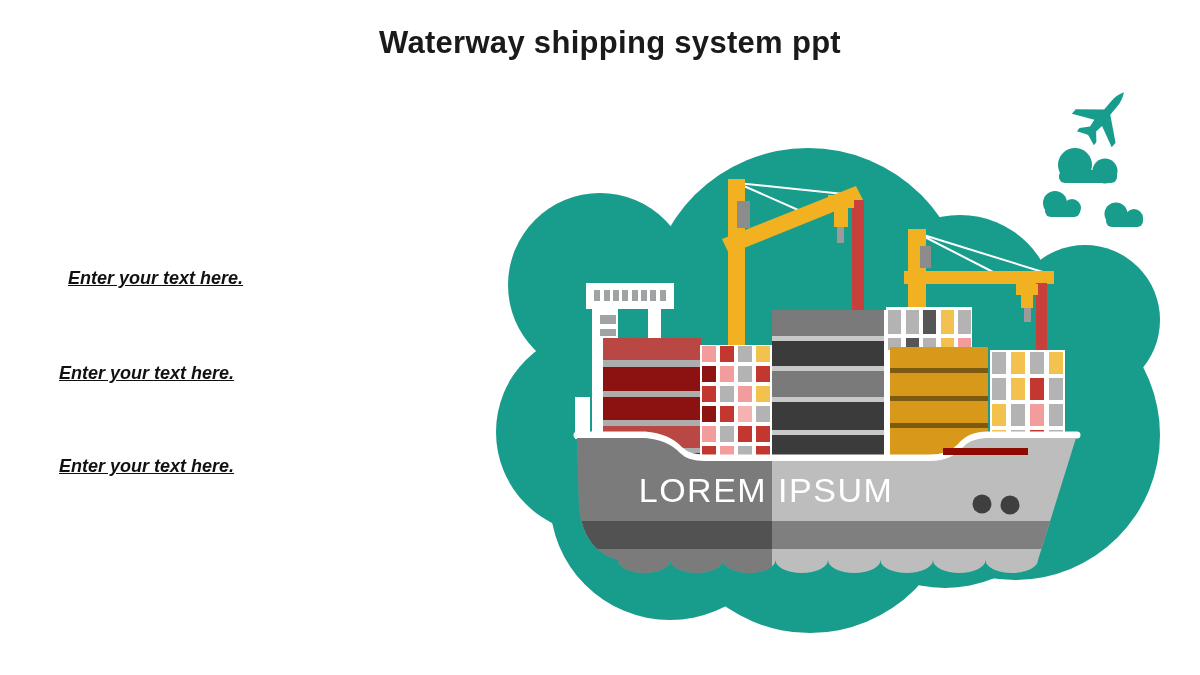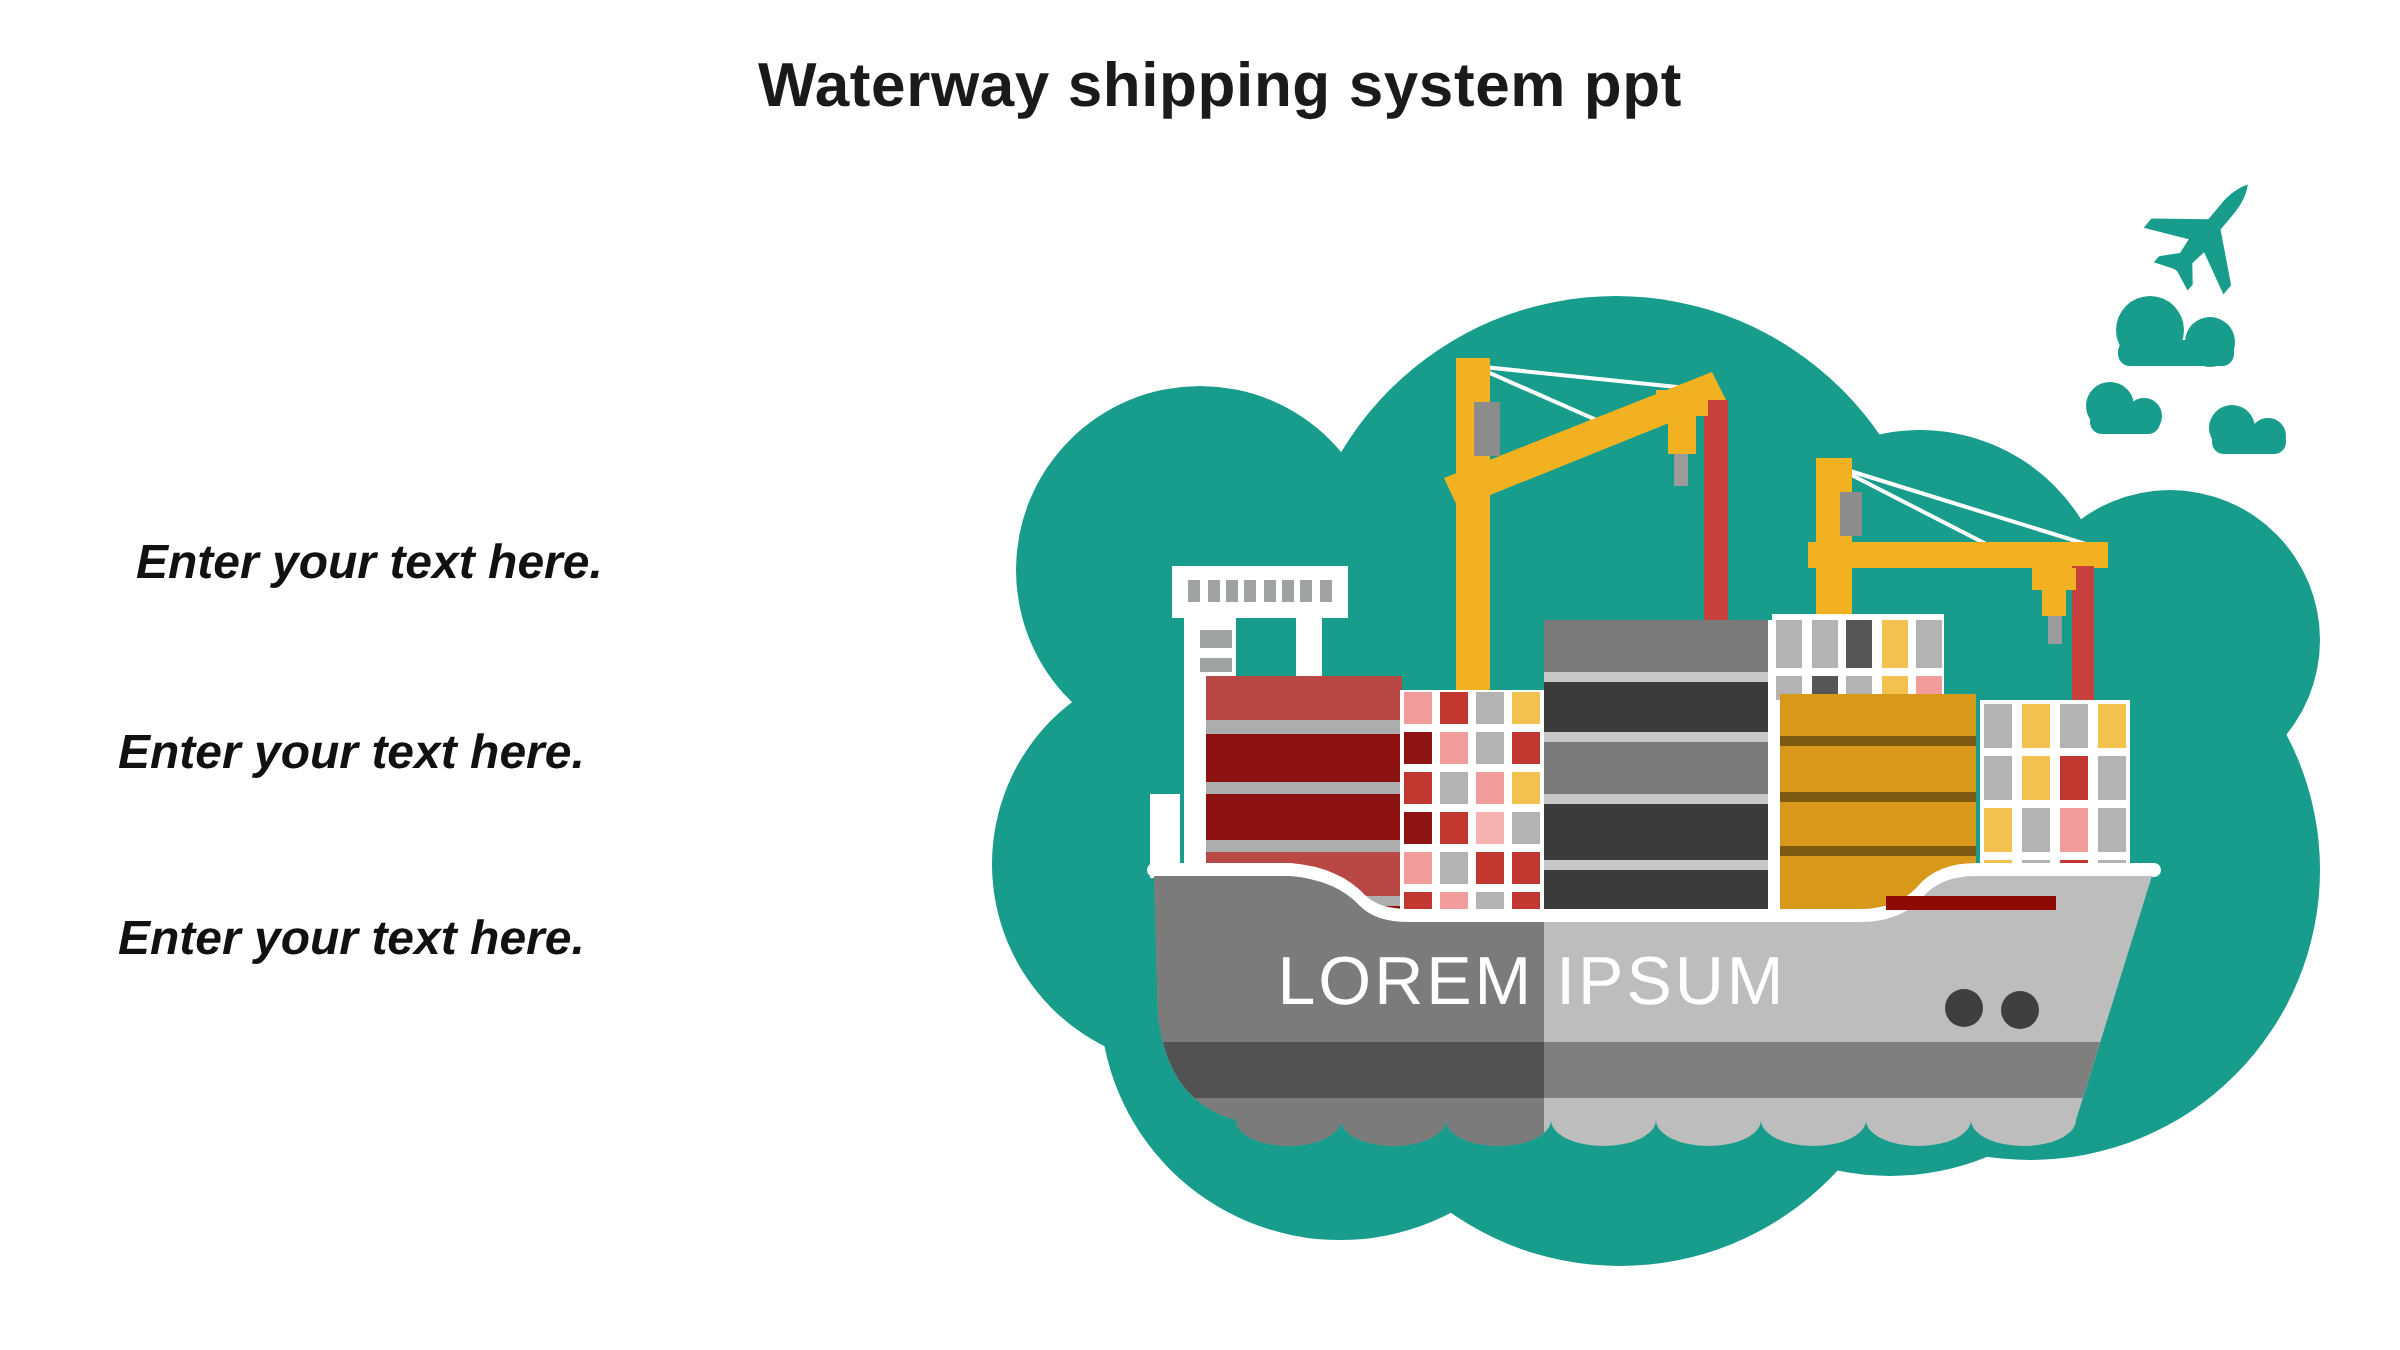--- a/index.html
+++ b/index.html
@@ -6,22 +6,22 @@
   html,body { width:1200px; height:675px; background:#fff; overflow:hidden; }
   .slide {
     position:relative; width:1020px; height:675px; background:#ffffff;
     font-family:"Liberation Sans", sans-serif;
   }
   .slide-title {
     position:absolute; top:25px; left:0; width:1220px; text-align:center;
     font-size:31px; font-weight:700; color:#1a1a1a; letter-spacing:0.3px;
   }
   .placeholder-text {
-    position:absolute; font-size:24px; font-weight:700; font-style:italic;
-    color:#111111; white-space:nowrap;
+    position:absolute; font-size:18px; font-weight:700; font-style:italic;
+    color:#111111; white-space:nowrap;text-decoration:underline;
   }
   .ph-1 { left:68px; top:268px; }
   .ph-2 { left:59px; top:363px; }
   .ph-3 { left:59px; top:456px; }
   .illustration { position:absolute; left:0; top:0; width:1200px; height:675px; }
 </style>
 </head>
 <body>
 
 <div class="slide">

